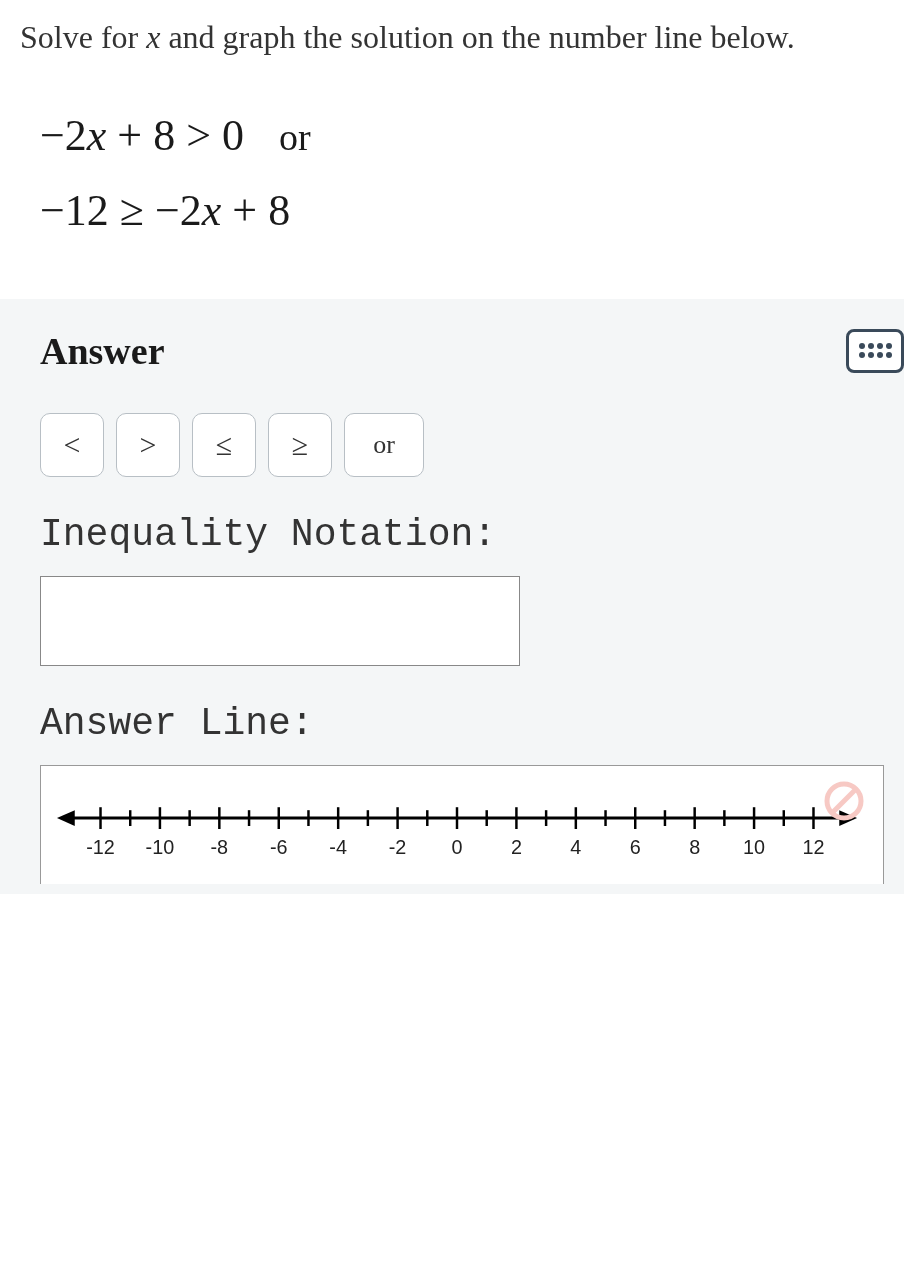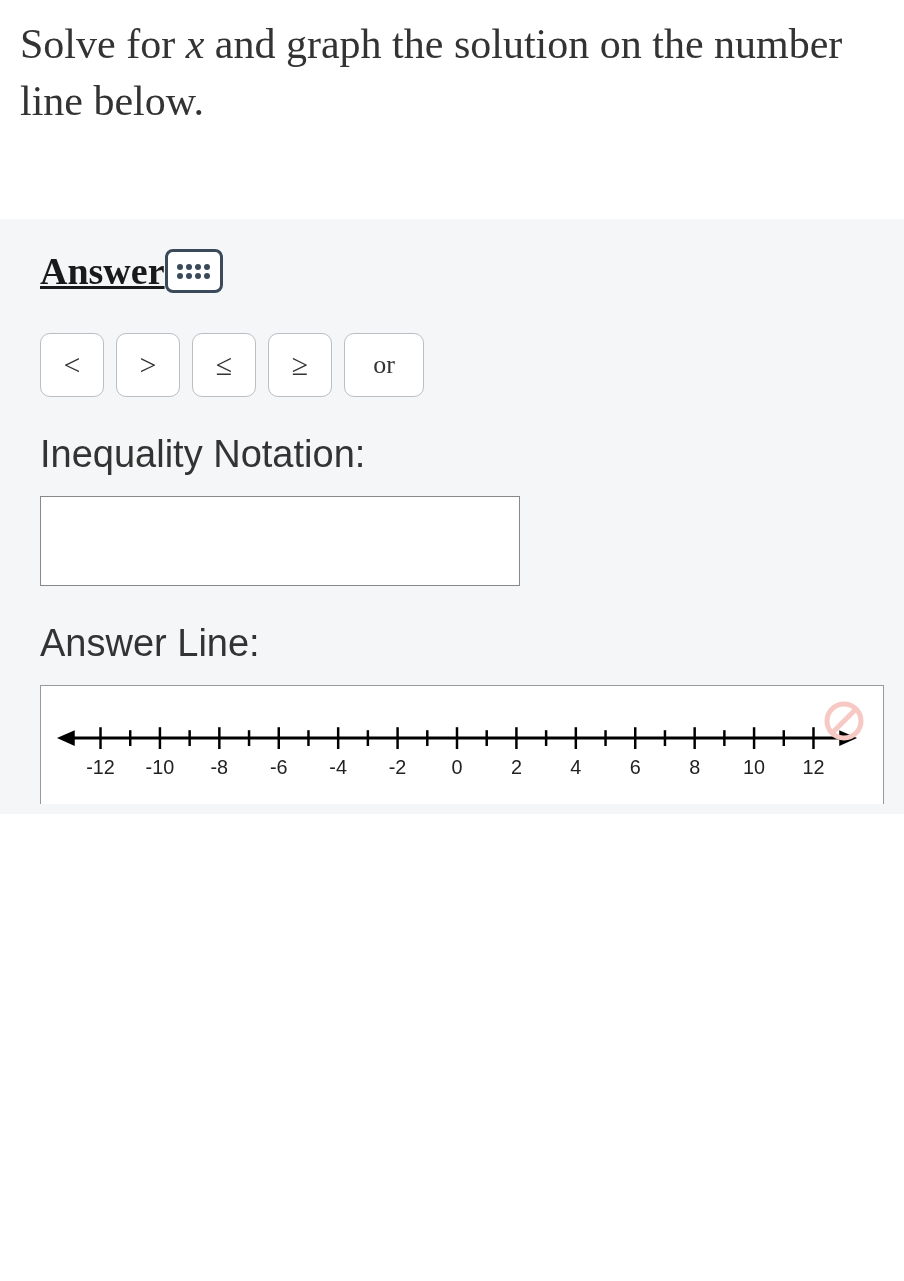--- a/index.html
+++ b/index.html
@@ -6,42 +6,42 @@
   body {
     margin: 0;
     padding: 0;
     font-family: Georgia, 'Times New Roman', serif;
     color: #1a1a1a;
     width: 904px;
     background: #fff;
   }
   .question {
     padding: 16px 20px 0 20px;
-    font-size: 42px;
+    font-size: 32px;
     line-height: 1.35;
     color: #333;
   }
   .math-var { font-style: italic; font-family: 'Times New Roman', serif; }
   .equations {
     padding: 40px 20px 50px 40px;
     font-size: 44px;
     font-family: 'Times New Roman', serif;
     line-height: 1.7;
   }
   .eq-row { white-space: nowrap; }
   .op-or { font-family: Georgia, serif; font-size: 38px; margin-left: 24px; }
   .answer-panel {
     background: #f4f6f7;
     padding: 30px 20px 10px 40px;
     position: relative;
   }
   .answer-header {
     display: flex;
     align-items: center;
-    text-decoration: underline;
+    justify-content: space-between;
   }
   .answer-title {
     font-weight: bold;
     font-size: 38px;
     font-family: Georgia, serif;
   }
   .keypad-btn {
     width: 58px;
     height: 44px;
     border: 3px solid #3a4a5a;
@@ -80,21 +80,21 @@
     color: #333;
   }
   .sym-btn.or-btn {
     width: 80px;
     font-size: 26px;
     font-family: Georgia, serif;
   }
   .section-label {
     font-size: 38px;
     margin-top: 36px;
-    font-family: Liberation Sans, sans-serif;
+    font-family: Liberation Mono, monospace;
     color: #333;
   }
   .notation-input {
     margin-top: 20px;
     width: 480px;
     height: 90px;
     border: 1px solid #888;
     background: #fff;
   }
   .numline-wrap {
@@ -128,20 +128,27 @@
   }
 </style>
 </head>
 <body>
 
 <div class="question">
   <span>Solve for </span><span class="math-var">x</span><span> and graph the solution on the number line below.</span>
 </div>
 
 <div class="equations">
+  <div class="eq-row">
+    −2<span class="math-var">x</span> + 8 &gt; 0
+    <span class="op-or">or</span>
+  </div>
+  <div class="eq-row">
+    −12 ≥ −2<span class="math-var">x</span> + 8
+  </div>
 </div>
 
 <div class="answer-panel">
   <div class="answer-header">
     <div class="answer-title">Answer</div>
     <div class="keypad-btn">
       <span class="keypad-inner">
         <span></span>
           <span></span>
           <span></span>

